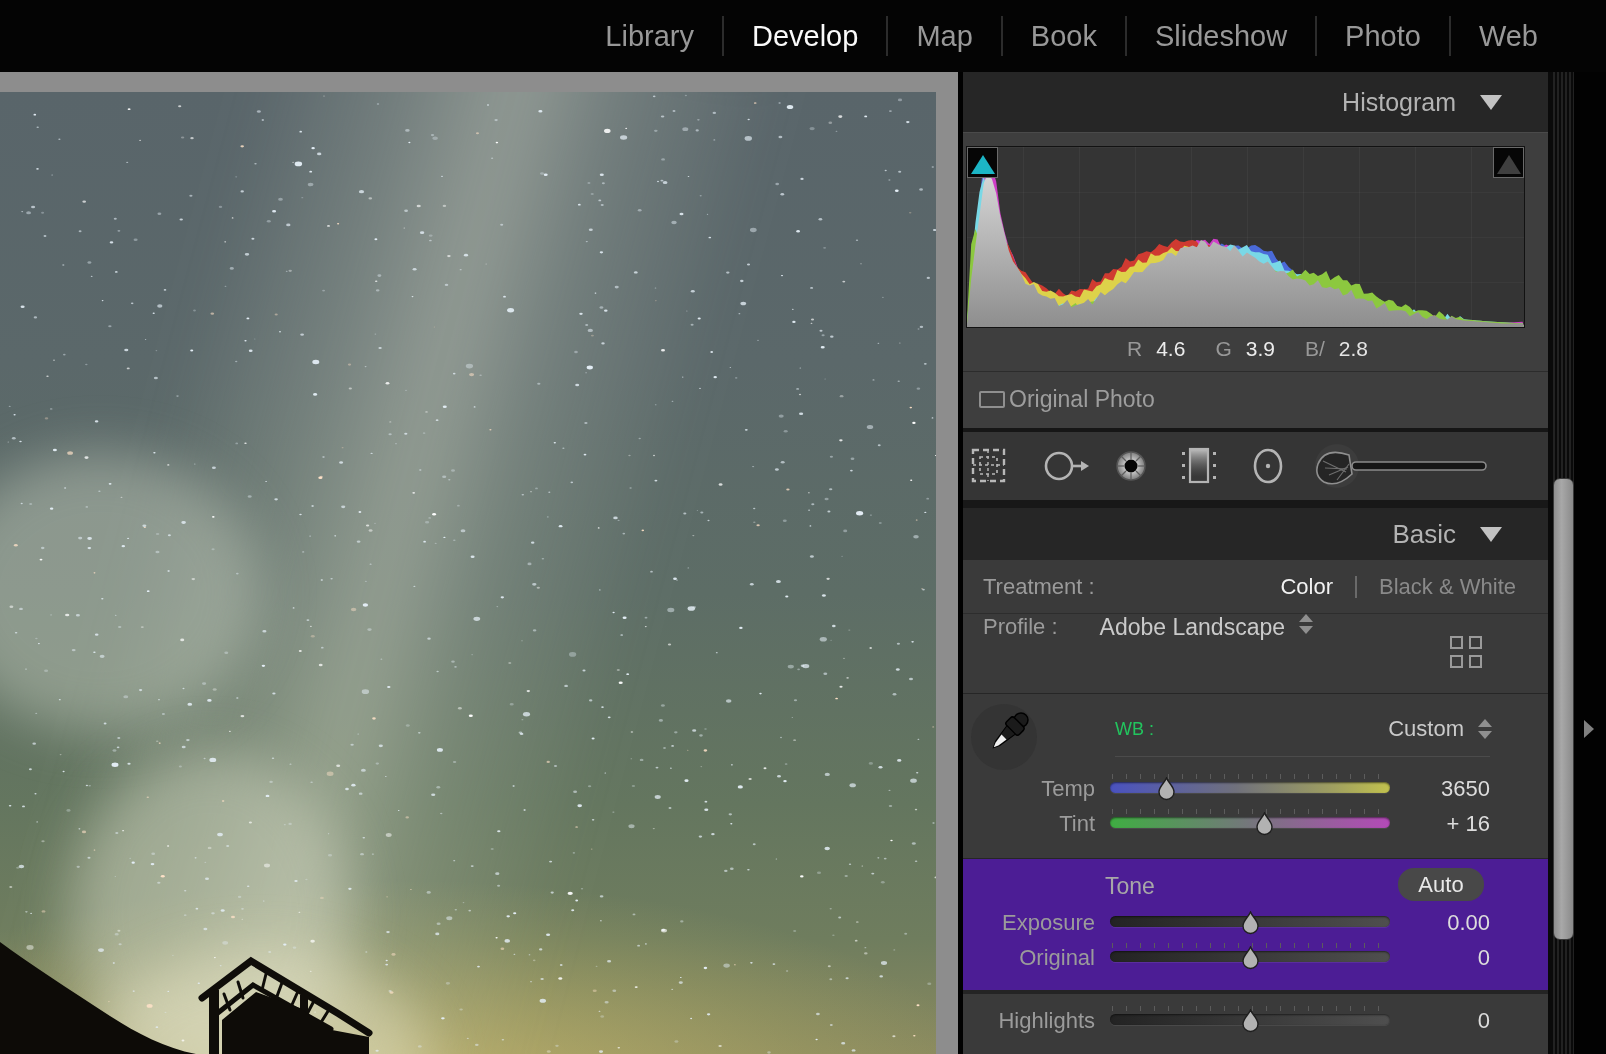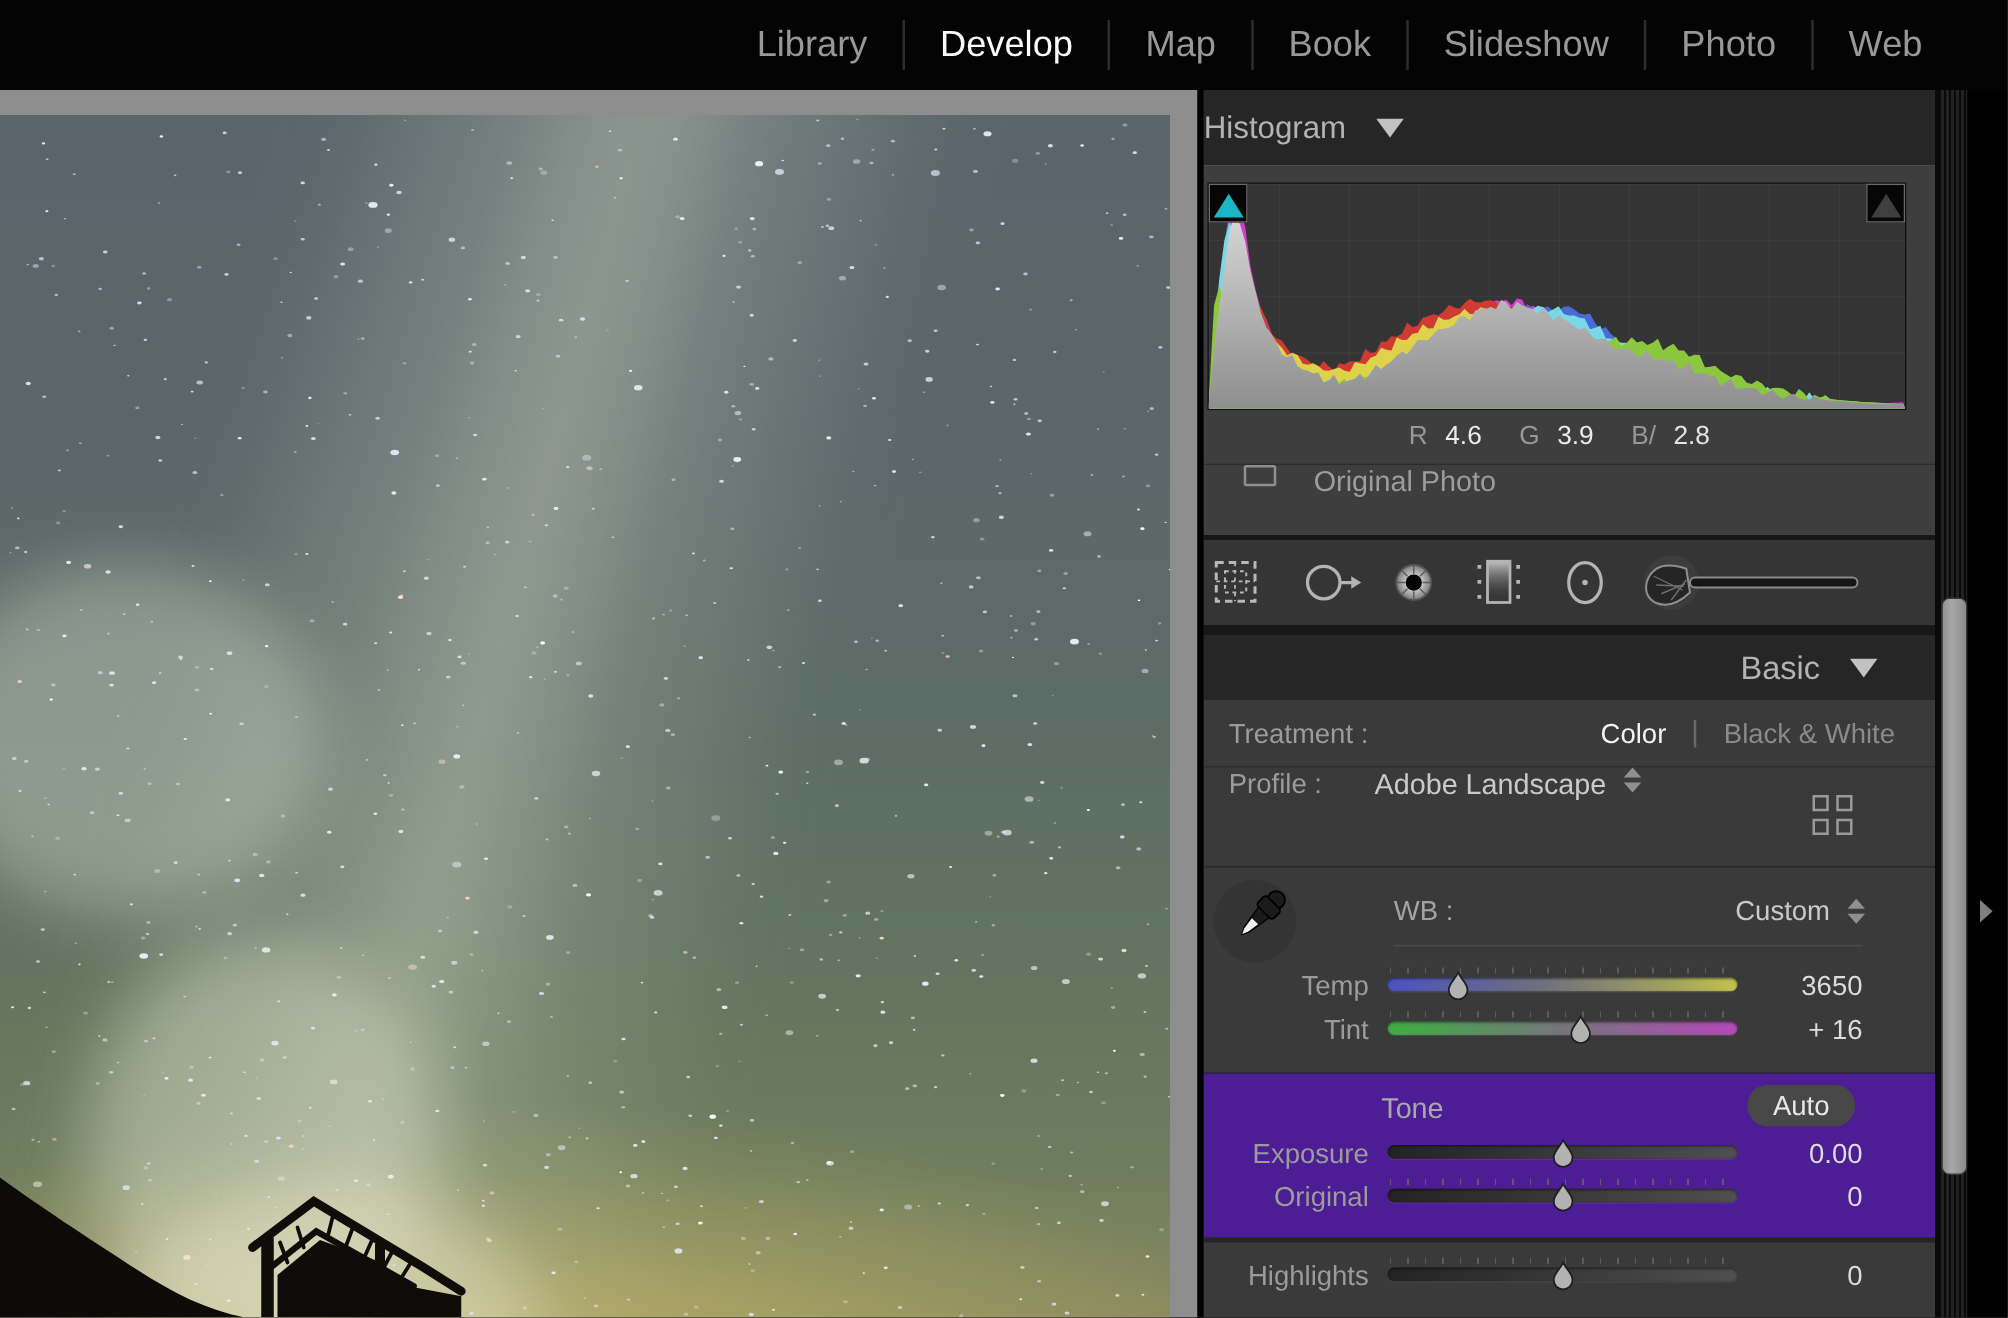--- a/index.html
+++ b/index.html
@@ -36,21 +36,21 @@
   .scrolltrack { position:absolute; left:1548px; top:72px; width:26px; height:982px;
     background:repeating-linear-gradient(90deg,#0a0a0a 0 2px,#222 2px 4px); border-left:3px solid #0a0a0a; }
   .scrollthumb { position:absolute; left:2px; top:406px; width:21px; height:462px;
     background:linear-gradient(90deg,#8f8f8f,#a8a8a8 40%,#8a8a8a); border-radius:7px; border:1px solid #3a3a3a; }
   .edgecol { position:absolute; left:1574px; top:72px; width:32px; height:982px; background:#020202; }
   .edge-arrow { position:absolute; left:10px; top:648px; width:0; height:0;
     border-top:9px solid transparent; border-bottom:9px solid transparent; border-left:10px solid #808080; }
 
   
   .panel { position:absolute; left:963px; top:72px; width:585px; height:982px; background:#2e2e2e; }
-  .sec-header { height:60px; background:#262626; display:flex; align-items:center; 
+  .sec-header { height:60px; background:#262626; display:flex; align-items:center; justify-content:flex-end;
     gap:24px; padding-right:46px; }
   .sec-title { color:#b3b3b3; font-size:25px; }
   .tri-down { width:0; height:0; border-left:11px solid transparent; border-right:11px solid transparent;
     border-top:15px solid #c2c2c2; cursor:pointer; }
 
   .hist-container { height:296px; background:#3e3e3e; border-top:1px solid #4a4a4a; }
   .hist-plot { position:relative; margin:13px 20px 0 3px; width:559px; height:182px; background:#343434;
     border:1px solid #121212;
     background-image:
       repeating-linear-gradient(90deg, rgba(255,255,255,.04) 0 1px, transparent 1px 56px),
@@ -61,21 +61,21 @@
     display:flex; align-items:flex-end; justify-content:center; cursor:pointer; }
   .clipbox.left { left:0; }  .clipbox.right { right:0; }
   .clip-tri { width:0; height:0; border-left:12px solid transparent; border-right:12px solid transparent; margin-bottom:3px; }
   .clip-tri.shadow { border-bottom:19px solid #1cb6c6; }
   .clip-tri.highlight { border-bottom:19px solid #3f3f3f; }
 
   .readout { height:38px; display:flex; align-items:center; justify-content:center; gap:14px; margin-top:2px; }
   .readout .lab { color:#989898; font-size:21px; }
   .readout .val { color:#ececec; font-size:21px; margin-right:16px; }
   .readout .val.dim { color:#e5e5e5; }
-  .orig-row { height:56px; border-top:1px solid #2c2c2c; margin-top:3px; display:flex; padding-left:32px; gap:30px; }
+  .orig-row { height:56px; border-top:1px solid #2c2c2c; margin-top:3px; display:flex; align-items:center; padding-left:16px; gap:4px; }
   .checkbox { width:26px; height:17px; border:2px solid #8f8f8f; border-radius:2px; background:transparent; cursor:pointer; }
   .orig-label { color:#9d9d9d; font-size:23px; }
 
   .gap4 { height:4px; background:#161616; }
   .gap8 { height:8px; background:#181818; }
 
   .tools { height:68px; background:#353535; position:relative; }
   .tool { position:absolute; top:11px; cursor:pointer; }
 
   .basic-header { height:52px; background:#262626; display:flex; align-items:center; justify-content:flex-end;
@@ -93,21 +93,21 @@
   .updown { display:inline-flex; flex-direction:column; gap:4px; margin-left:14px; cursor:pointer; }
   .updown i { width:0; height:0; border-left:7px solid transparent; border-right:7px solid transparent; display:block; }
   .updown .u { border-bottom:8px solid #8f8f8f; }
   .updown .d { border-top:8px solid #8f8f8f; }
   .grid-icon { position:absolute; right:66px; top:22px; display:grid; grid-template-columns:13px 13px; grid-gap:6px; cursor:pointer; }
   .grid-icon i { width:13px; height:13px; border:2px solid #9a9a9a; display:block; }
 
   .wb-section { height:165px; background:#3a3a3a; border-top:1px solid #262626; position:relative; }
   .dropper-circle { position:absolute; left:8px; top:10px; width:66px; height:66px; border-radius:50%; background:#343434; cursor:pointer; }
   .wb-row { position:absolute; left:152px; top:22px; width:377px; display:flex; align-items:center; }
-  .wb-label { color:#a3a3a3; font-size:22px; }
+  .wb-label { color:#22c55e; font-size:18px; }
   .wb-value { color:#cacaca; font-size:22px; margin-left:auto; cursor:pointer; }
   .wb-divider { position:absolute; left:152px; top:62px; width:375px; height:1px; background:#4b4b4b; }
 
   .srow { position:absolute; left:0; width:585px; height:34px; }
   .slabel { position:absolute; left:0; top:4px; width:132px; text-align:right; color:#9b9b9b; font-size:22px; }
   .strack-wrap { position:absolute; left:147px; top:0; width:280px; height:34px; cursor:pointer; }
   .ticks { position:absolute; left:2px; right:2px; top:2px; height:5px;
     background:repeating-linear-gradient(90deg,#5c5c5c 0 1px,transparent 1px 14px); }
   .strack { position:absolute; left:0; top:10px; width:280px; height:11px; border-radius:6px;
     box-shadow:inset 0 1px 2px rgba(0,0,0,.55), 0 1px 0 rgba(255,255,255,.08); }

